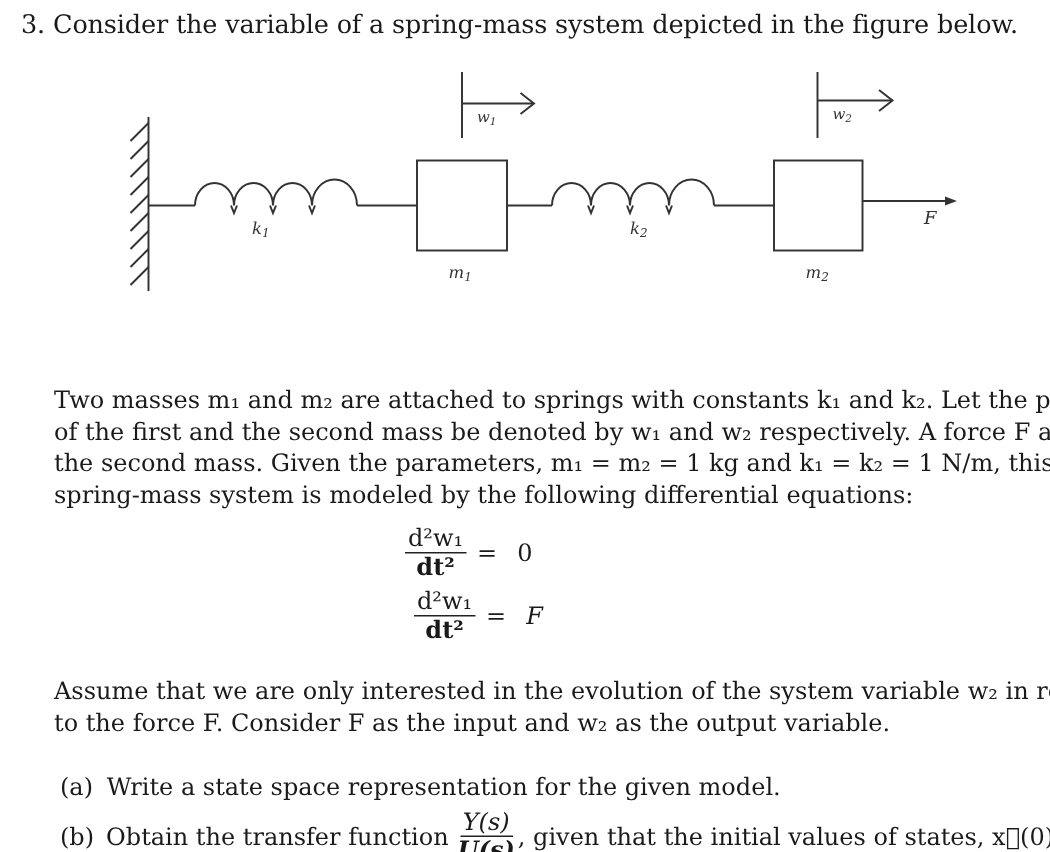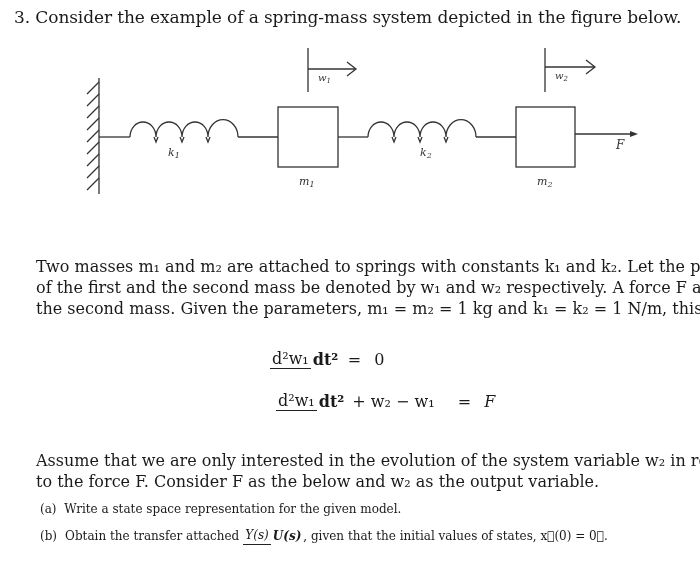--- a/index.html
+++ b/index.html
@@ -5,32 +5,32 @@
   html, body { margin:0; padding:0; background:#fff; }
   body { width:700px; height:568px; position:relative; overflow:hidden;
          font-family:"DejaVu Serif","Liberation Serif",serif; color:#1a1a1a; }
   .abs { position:absolute; }
   .line { font-size:16.5px; line-height:24px; white-space:nowrap; letter-spacing:-0.1px; }
   .ttl { left:14px; top:5px; font-size:17px; }
   .para { left:36px; width:652px; font-size:16px; line-height:21px; text-align:justify; text-align-last:left; }
   .para span.row { display:block; white-space:nowrap; text-align:justify; text-align-last:justify; }
   .para span.row.last { text-align-last:left; }
   svg text { font-family:"DejaVu Serif","Liberation Serif",serif; font-style:italic; fill:#333; }
-  .frac { display:inline-flex; align-items:center; vertical-align:middle; }
+  .frac { display:inline-flex; flex-direction:column; align-items:center; vertical-align:middle; }
   .frac .num { border-bottom:1px solid #222; padding:0 2px; line-height:18px; }
   .frac .den { line-height:18px; padding:0 2px;font-weight:bold; }
   .eqrow { position:absolute; display:flex; align-items:center; font-size:16px; }
-  .item { position:absolute; left:40px; font-size:12px; white-space:nowrap; }
+  .item { position:absolute; left:40px; font-size:16px; white-space:nowrap;margin-top:13px; }
 </style>
 </head>
 <body>
 
 <div class="abs line ttl">
   <span>3.</span>
-  <span>Consider the example of a spring-mass system depicted in the figure below.</span>
+  <span>Consider the variable of a spring-mass system depicted in the figure below.</span>
 </div>
 
 <svg class="abs" style="left:0;top:0" width="700" height="230" viewBox="0 0 700 230">
   <g stroke="#333" stroke-width="1.3" fill="none">
 
     <line x1="99" y1="78" x2="99" y2="194"></line>
     <g>
       <line x1="99" y1="82" x2="87" y2="94"></line>
       <line x1="99" y1="94" x2="87" y2="106"></line>
       <line x1="99" y1="106" x2="87" y2="118"></line>
@@ -73,51 +73,51 @@
   <text x="537" y="185" font-size="11"><tspan>m</tspan><tspan font-size="8" dy="2">2</tspan></text>
   <text x="318" y="81" font-size="10"><tspan>w</tspan><tspan font-size="7" dy="2">1</tspan></text>
   <text x="555" y="79" font-size="10"><tspan>w</tspan><tspan font-size="7" dy="2">2</tspan></text>
   <text x="616" y="149" font-size="12">F</text>
 </svg>
 
 <div class="abs para" style="top:256px">
   <span class="row">Two masses m₁ and m₂ are attached to springs with constants k₁ and k₂. Let the positions</span>
   <span class="row">of the first and the second mass be denoted by w₁ and w₂ respectively. A force F acts on</span>
   <span class="row">the second mass. Given the parameters, m₁ = m₂ = 1 kg and k₁ = k₂ = 1 N/m, this</span>
+  <span class="row last">spring-mass system is modeled by the following differential equations:</span>
 </div>
 
 <div class="eqrow" style="left:270px;top:350px">
   <span class="frac">
       <span class="num">d²w₁</span>
       <span class="den">dt²</span>
     </span>
   <span style="width:28px;text-align:center">=</span>
   <span style="margin-left:6px">0</span>
 </div>
 <div class="eqrow" style="left:276px;top:392px">
   <span class="frac">
       <span class="num">d²w₁</span>
       <span class="den">dt²</span>
     </span>
-  <span style="margin-left:6px;width:98px">+ w₂ − w₁</span>
   <span style="width:28px;text-align:center">=</span>
   <span style="margin-left:6px;font-style:italic">F</span>
 </div>
 
 <div class="abs para" style="top:450px">
   <span class="row">Assume that we are only interested in the evolution of the system variable w₂ in response</span>
-  <span class="row last">to the force F. Consider F as the below and w₂ as the output variable.</span>
+  <span class="row last">to the force F. Consider F as the input and w₂ as the output variable.</span>
 </div>
 
 <div class="item" style="top:502px">
   <span>(a)</span>
   <span style="margin-left:4px">Write a state space representation for the given model.</span>
 </div>
 
 <div class="item" style="top:526px;display:flex;align-items:center">
   <span>(b)</span>
-  <span style="margin-left:8px">Obtain the transfer attached</span>
+  <span style="margin-left:8px">Obtain the transfer function</span>
   <span class="frac" style="margin-left:4px;font-style:italic">
     <span class="num">Y(s)</span>
     <span class="den">U(s)</span>
   </span>
   <span>, given that the initial values of states, x⃗(0) = 0⃗.</span>
 </div>
 
 </body></html>

